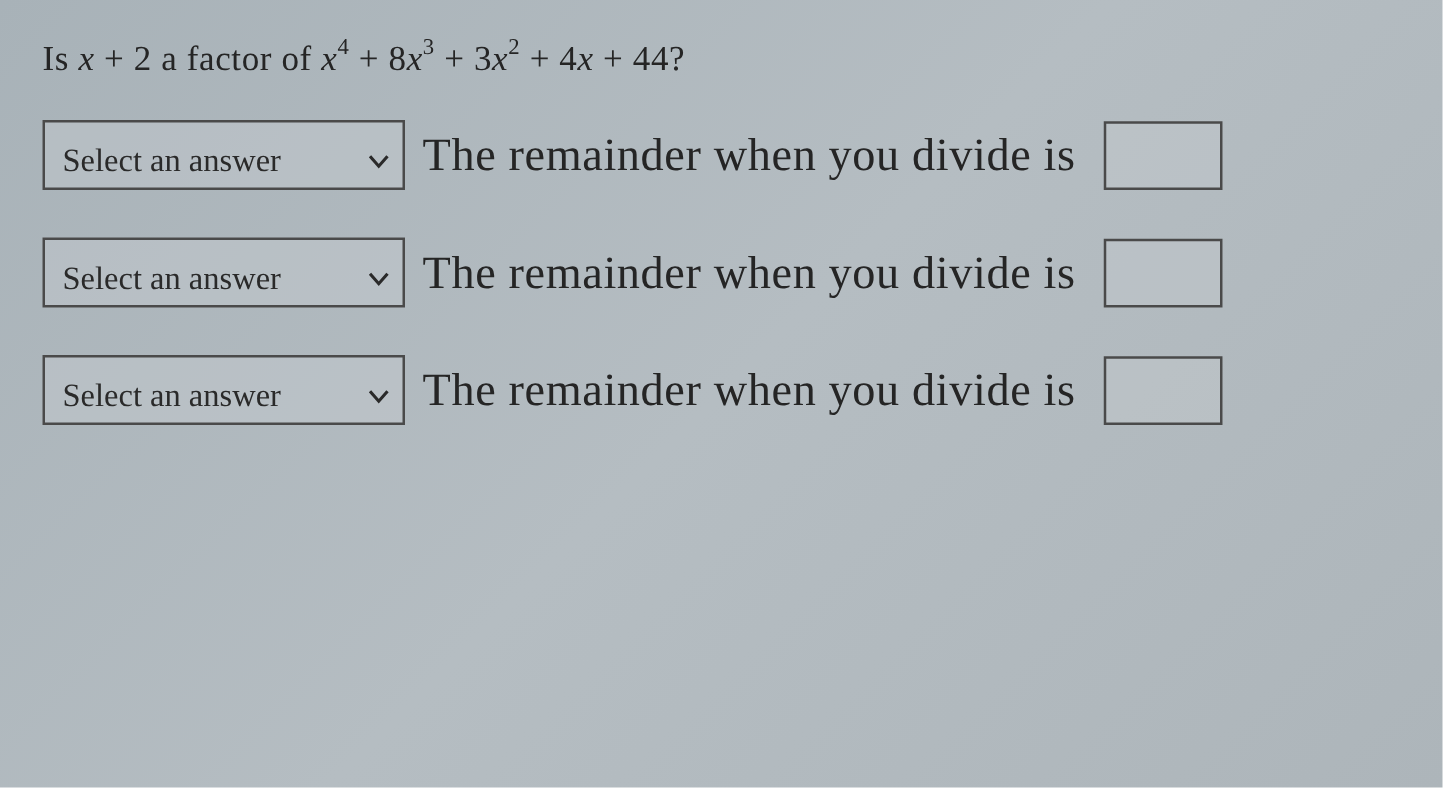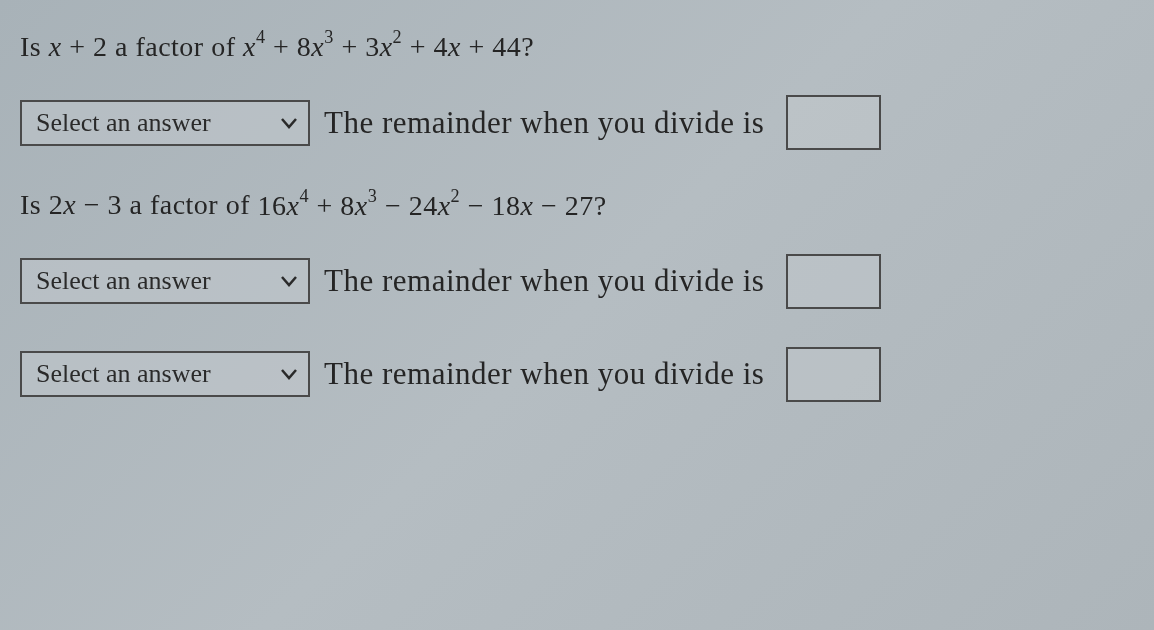--- a/index.html
+++ b/index.html
@@ -8,20 +8,21 @@
       padding: 30px 20px;
       background: linear-gradient(135deg, #a8b2b8 0%, #b5bdc2 50%, #adb5ba 100%);
       font-family: Georgia, 'Times New Roman', serif;
       color: #2a2a2a;
       width: 1154px;
       height: 630px;
       overflow: hidden;
     }
     .question-block {
       margin-bottom: 38px;
+      margin-left: 14px;
     }
     .question-text {
       font-size: 28px;
       color: #252525;
       margin-bottom: 32px;
       letter-spacing: 0.5px;
     }
     .var { font-style: italic; }
     sup {
       font-size: 0.65em;
@@ -33,32 +34,32 @@
       display: flex;
       align-items: center;
       gap: 14px;
     }
     .select-box {
       display: inline-flex;
       align-items: center;
       justify-content: space-between;
       border: 2px solid #4a4a4a;
       background: rgba(200, 205, 210, 0.4);
-      padding: 6px 10px 6px 14px;
+      padding: 16px 10px 6px 14px;
       font-size: 26px;
       color: #2a2a2a;
       min-width: 290px;
       cursor: pointer;
     }
     .select-box .chev {
       margin-left: 14px;
       font-size: 20px;
     }
     .remainder-text {
-      font-size: 31px;
+      font-size: 37px;
       color: #252525;
       letter-spacing: 0.5px;
     }
     .remainder-input {
       width: 95px;
       height: 55px;
       border: 2px solid #4a4a4a;
       background: rgba(200, 205, 210, 0.35);
       font-size: 22px;
       padding: 4px 8px;
@@ -81,23 +82,20 @@
             <path d="M2 3 L9 11 L16 3" fill="none" stroke="#2a2a2a" stroke-width="2.5"></path>
           </svg>
       </span>
     </div>
     <span class="remainder-text">The remainder when you divide is</span>
     <input class="remainder-input" type="text" value="" style="">
   </div>
 </div>
 
 <div class="question-block">
-  <div class="question-text">
-    <span>Is </span><span>2<span class="var">x</span> − 3</span><span> a factor of </span><span>16<span class="var">x</span><sup>4</sup> + 8<span class="var">x</span><sup>3</sup> − 24<span class="var">x</span><sup>2</sup> − 18<span class="var">x</span> − 27?</span>
-  </div>
   <div class="answer-row">
     <div class="select-box">
       <span>Select an answer</span>
       <span class="chev">
         <svg width="18" height="14" viewBox="0 0 18 14">
             <path d="M2 3 L9 11 L16 3" fill="none" stroke="#2a2a2a" stroke-width="2.5"></path>
           </svg>
       </span>
     </div>
     <span class="remainder-text">The remainder when you divide is</span>

